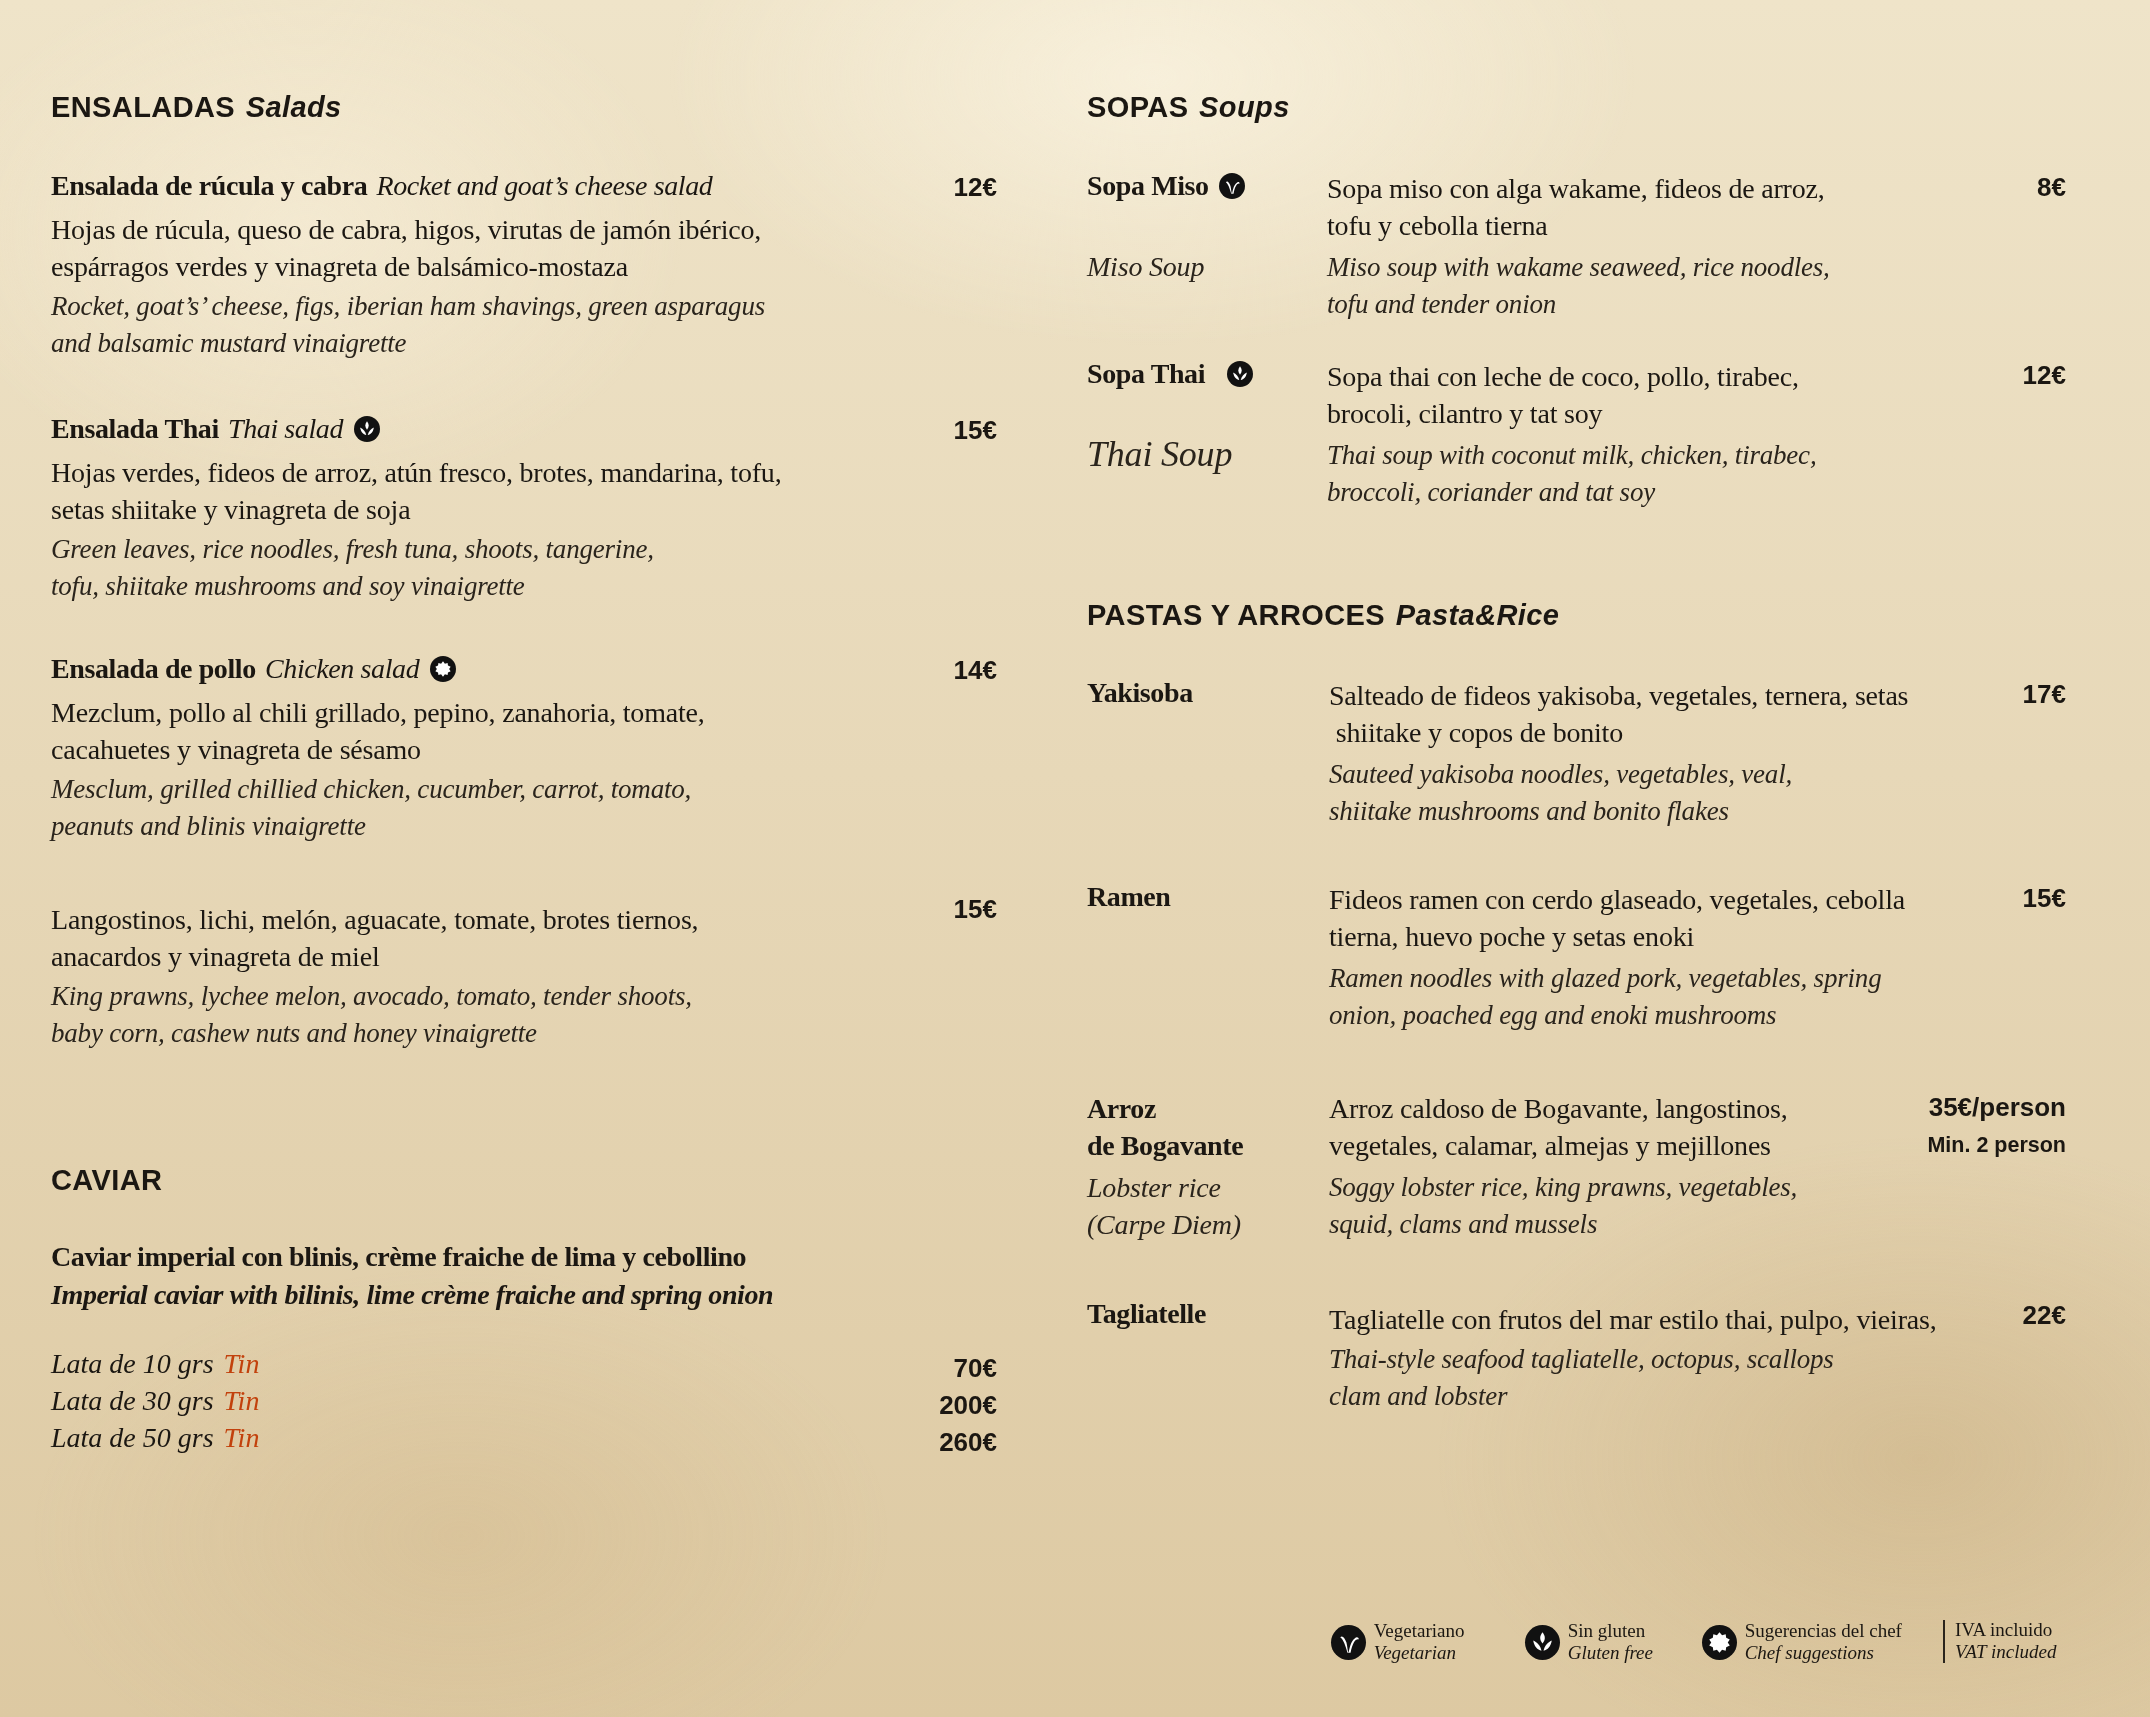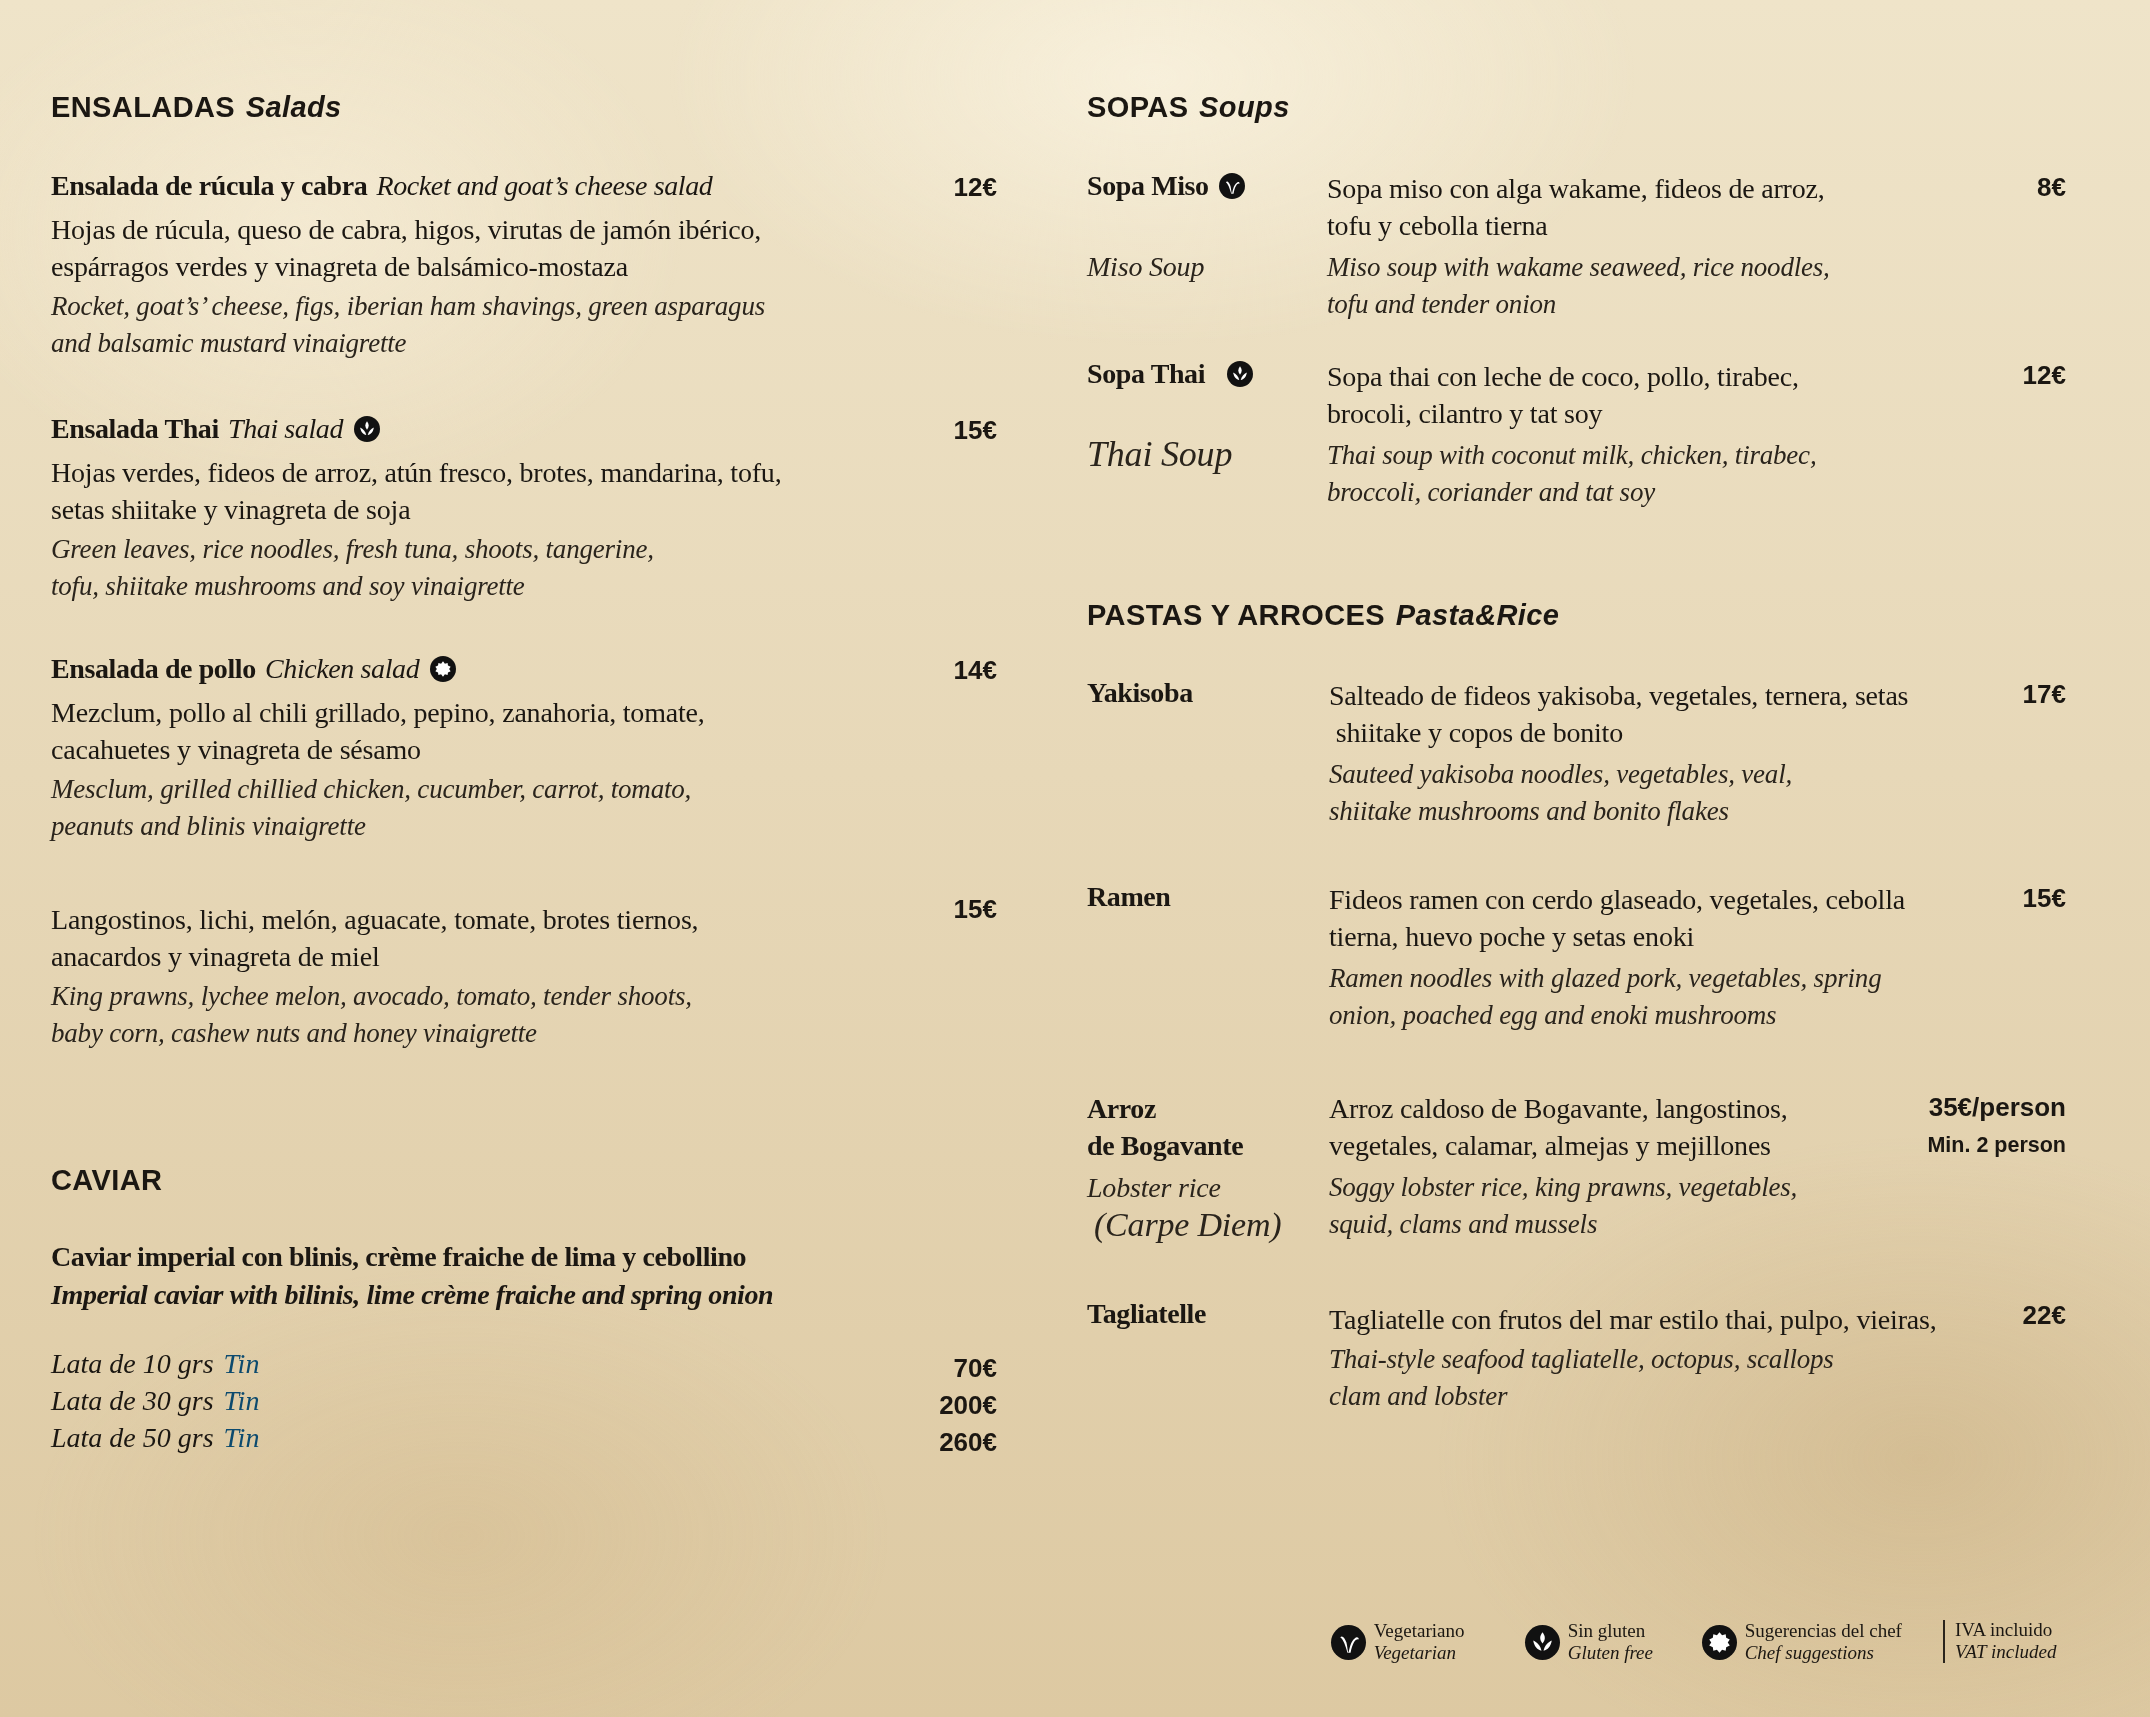--- a/index.html
+++ b/index.html
@@ -21,21 +21,21 @@
   }
   .sec-title .en { font-style:italic; margin-left:10.7px; }
   .name { font-family:"Liberation Serif", serif; font-size:28px; font-weight:700; white-space:nowrap; letter-spacing:-0.4px; }
   .name .en { font-weight:400; font-style:italic; margin-left:9.2px; }
   .desc { font-family:"Liberation Serif", serif; font-size:28px; line-height:37px; letter-spacing:-0.2px; }
   .desc-en { font-family:"Liberation Serif", serif; font-style:italic; font-size:27px; line-height:37px; color:#2a241c; letter-spacing:-0.2px; }
   .price { font-family:"Liberation Sans", sans-serif; font-weight:700; font-size:26px; text-align:right; white-space:nowrap; }
   .price-sub { font-family:"Liberation Sans", sans-serif; font-weight:700; font-size:21.5px; text-align:right; white-space:nowrap; }
   .icon { display:inline-block; width:26px; height:26px; border-radius:50%; background:#111; vertical-align:-3.8px; margin-left:10.7px; position:relative; }
   .icon svg { position:absolute; left:0; top:0; width:26px; height:26px; }
-  .tin { color:#0c4a6e; }
+  .tin { color:#c2410c; }
   .caviar-row { font-family:"Liberation Serif", serif; font-style:italic; font-size:28px; white-space:nowrap; }
   .legend-item { display:flex; align-items:center; position:absolute; }
   .legend-item .icon { width:35px; height:35px; margin-left:0; margin-right:7.7px; }
   .legend-item .icon svg { width:35px; height:35px; }
   .legend-text { font-family:"Liberation Serif", serif; font-size:19px; line-height:22px; }
   .legend-text .en { font-style:italic; display:block; }
 </style>
 </head>
 <body>
 
@@ -207,21 +207,21 @@
     </div>
   </div>
   <div class="abs price" style="right:0; top:1.5px;">15€</div>
 </div>
 
 <div class="abs" style="left:1087px; top:1090px; width:979px; height:169px;">
   <div class="abs" style="left:0; top:0;">
     <div class="name" style="line-height:37px;">Arroz</div>
     <div class="name" style="line-height:37px;">de Bogavante</div>
     <div class="desc-en" style="font-size:28px; margin-top:4.6px;">Lobster rice</div>
-    <div class="desc-en" style="font-size:34px;margin-left:7px;">(Carpe Diem)</div>
+    <div class="desc-en" style="font-size:28px;">(Carpe Diem)</div>
   </div>
   <div class="abs" style="left:242px; top:0; width:537px;">
     <div class="desc">
       <div>Arroz caldoso de Bogavante, langostinos,</div>
       <div>vegetales, calamar, almejas y mejillones</div>
     </div>
     <div class="desc-en" style="margin-top:4.6px;">
       <div>Soggy lobster rice, king prawns, vegetables,</div>
       <div>squid, clams and mussels</div>
     </div>

